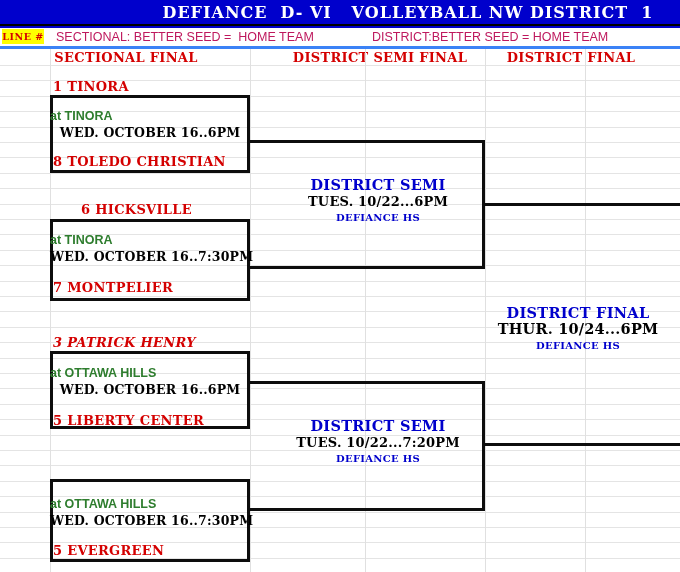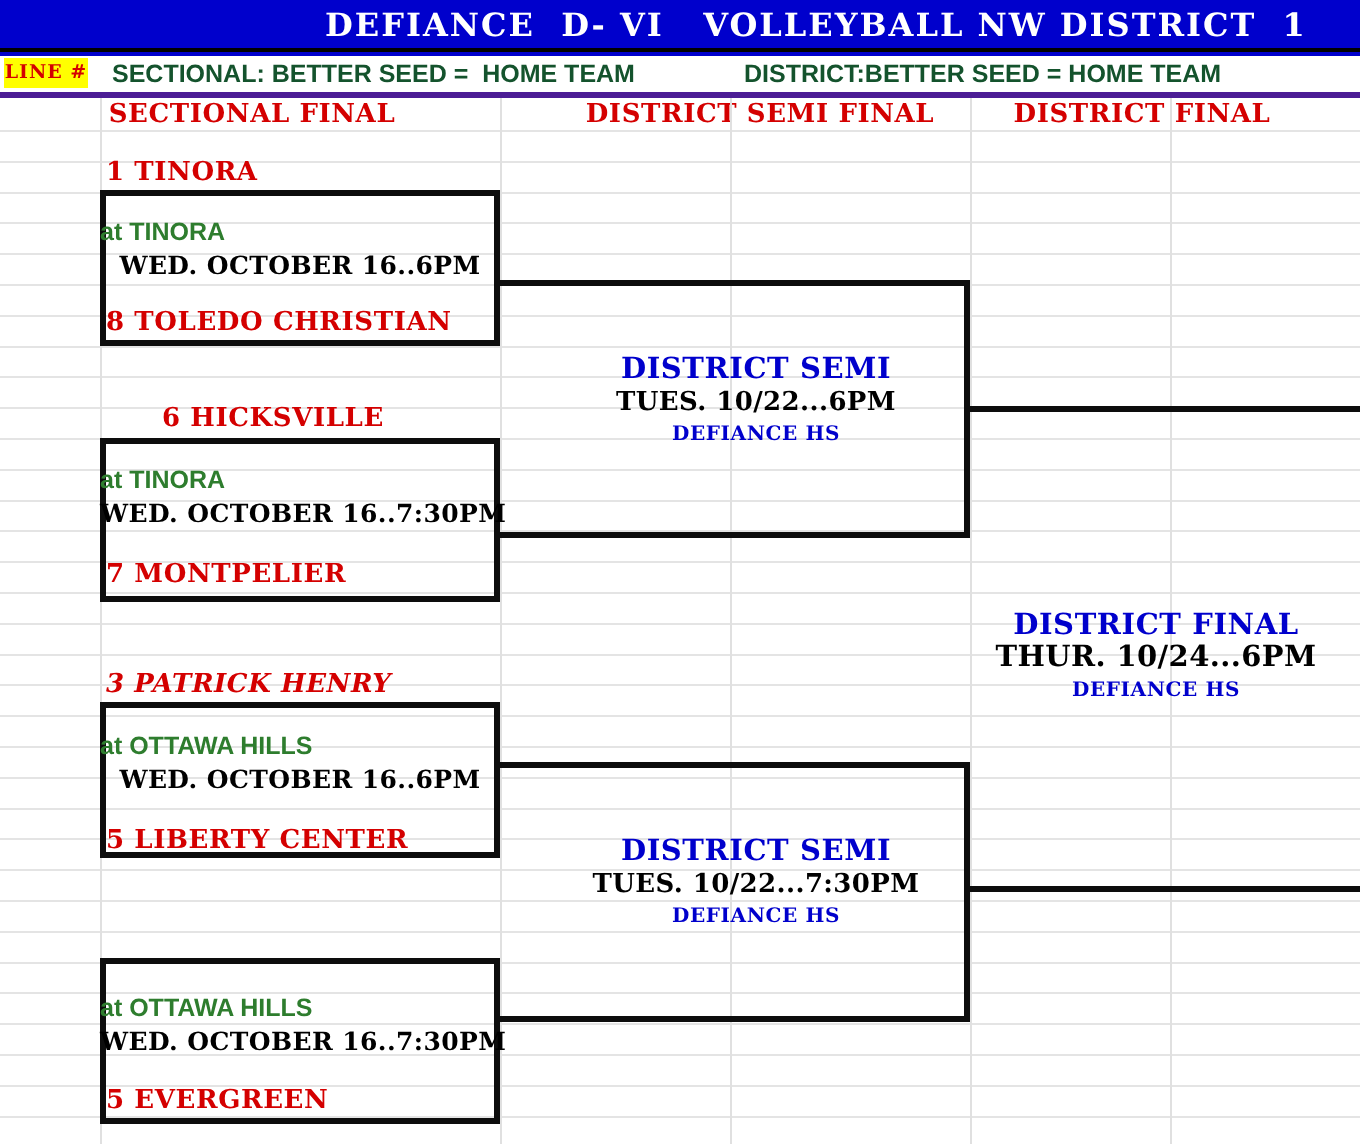--- a/index.html
+++ b/index.html
@@ -13,29 +13,29 @@
     background:var(--banner_blue,#0000cc);
     border-bottom:2px solid #000;
     box-sizing:content-box;
   }
   .banner-inner {
     position:absolute; left:136px; right:0; top:0; height:24px;
     color:#fff; font-weight:bold; font-size:16px; line-height:25px;
     text-align:center; letter-spacing:1px; white-space:pre;
   }
   .banner-underline { position:absolute; left:0; top:26px; width:680px; height:2px; background:var(--banner_blue,#0000cc); }
-  .info-row { position:absolute; left:0; top:28px; width:680px; height:18px; background:#fff; border-bottom:3px solid #4c1d95; }
+  .info-row { position:absolute; left:0; top:28px; width:680px; height:18px; background:#fff; border-bottom:3px solid #3b82f6; }
   .line-badge {
     position:absolute; left:2px; top:1px; width:42px; height:15px;
     background:var(--badge_yellow,#ffff00); color:var(--text_red,#d40000);
     font-size:9.5px; font-weight:bold; line-height:16px; text-align:center; letter-spacing:0.5px;
   }
   .note {
-    position:absolute; top:1px; color:#14532d; font-family:"Liberation Sans", sans-serif;
-    font-weight:bold; font-size:12.5px; white-space:pre; line-height:16px;
+    position:absolute; top:1px; color:#be185d; font-family:"Liberation Sans", sans-serif;
+    font-weight:normal; font-size:12.5px; white-space:pre; line-height:16px;
   }
   .note-sec { left:56px; }
   .note-dist { left:372px; }
   .col-header {
     position:absolute; top:50px; width:200px; height:15px;
     color:var(--text_red,#d40000); font-weight:bold; font-size:13px;
     text-align:center; letter-spacing:0.3px; line-height:15px; white-space:pre;
   }
   
   .grid {
@@ -123,20 +123,20 @@
   <div class="bline" style="left:250px;top:381px;width:234px;height:3px;"></div>
   <div class="bline" style="left:250px;top:508px;width:234px;height:3px;"></div>
   <div class="bline" style="left:482px;top:381px;width:3px;height:130px;"></div>
   <div class="bline" style="left:482px;top:443px;width:198px;height:3px;"></div>
 
   <div class="round-title semi-col" style="top:177px;">DISTRICT SEMI</div>
   <div class="round-date  semi-col" style="top:194px;">TUES. 10/22...6PM</div>
   <div class="round-venue semi-col" style="top:210px;">DEFIANCE HS</div>
 
   <div class="round-title semi-col" style="top:418px;">DISTRICT SEMI</div>
-  <div class="round-date  semi-col" style="top:435px;">TUES. 10/22...7:30PM</div>
+  <div class="round-date  semi-col" style="top:435px;">TUES. 10/22...7:20PM</div>
   <div class="round-venue semi-col" style="top:451px;">DEFIANCE HS</div>
 
   <div class="round-title final-col" style="top:305px;">DISTRICT FINAL</div>
   <div class="round-date  final-col final-date" style="top:321px;">THUR. 10/24...6PM</div>
   <div class="round-venue final-col" style="top:338px;">DEFIANCE HS</div>
 
 </div>
 
 </body></html>

